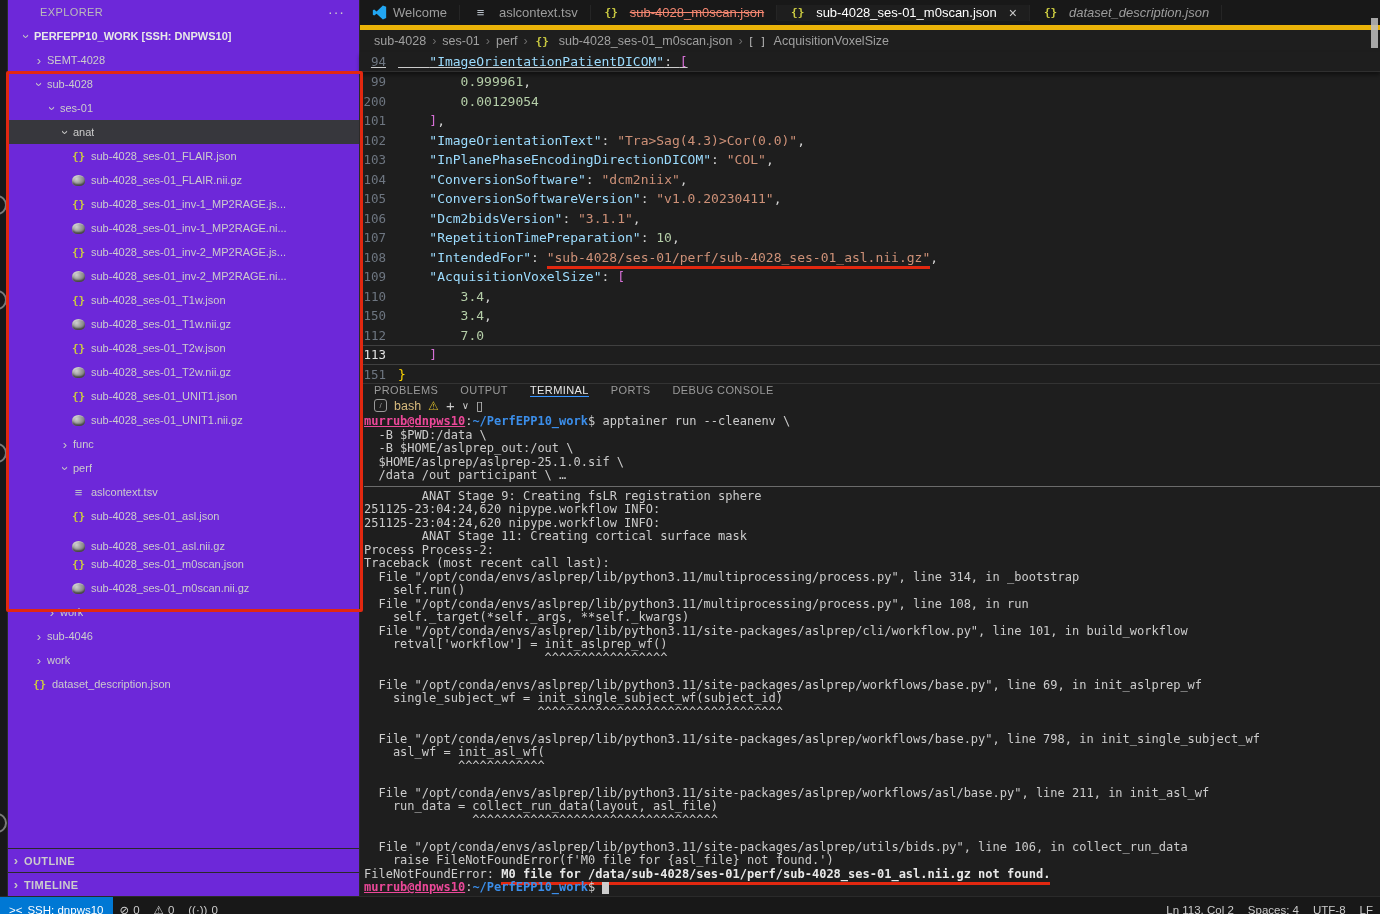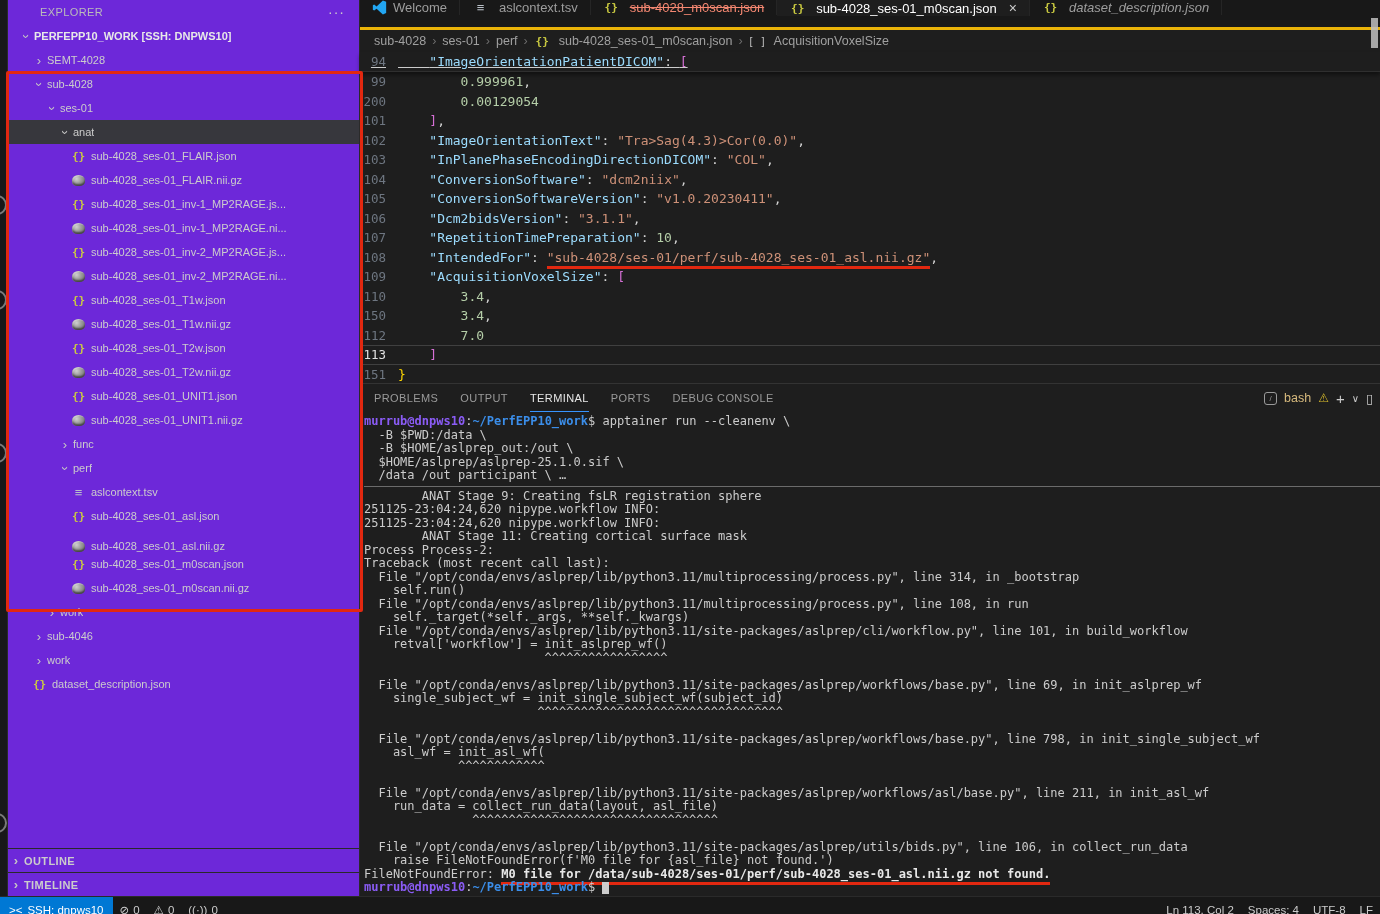--- a/index.html
+++ b/index.html
@@ -25,21 +25,21 @@
   .chev.down { transform:rotate(90deg); }
   .ficon { display:inline-flex; width:17px; flex:0 0 17px; justify-content:center; align-items:center; margin-right:4px; }
   .ic-json { color:#cbcb41; font-size:11px; font-weight:bold; font-family:"DejaVu Sans Mono",monospace; }
   .ic-tsv { color:#b9c0c8; font-size:13px; }
   .ic-array { color:#c5c5c5; font-size:10px; font-family:"DejaVu Sans Mono",monospace; }
   .ic-brain { width:13px; height:11px; border-radius:55% 55% 45% 45%; background:radial-gradient(circle at 35% 35%, #cfcfcf 0%, #9a9a9a 45%, #6f6f6f 100%); box-shadow:inset 0 -2px 2px rgba(0,0,0,.5), inset 1px 1px 1px rgba(255,255,255,.4); }
   .sb-sections { position:absolute; left:0; right:0; bottom:0; }
   .sb-sect { height:24px; display:flex; align-items:center; border-top:1px solid #2a2a2a; font-weight:bold; font-size:11px; color:#cccccc; letter-spacing:.4px; cursor:pointer; }
   
   .main { position:absolute; left:360px; top:0; width:1020px; height:914px; background:#1e1e1e; }
-  .tabbar { height:30px; background:#181818; display:flex; align-items:flex-start; border-bottom:3px solid #eab308; }
+  .tabbar { height:30px; background:#181818; display:flex; align-items:center; border-bottom:5px solid #eab308; }
   .tab { display:flex; align-items:center; gap:6px; padding:0 12px; font-size:13px; color:#9d9d9d; background:#181818; border-right:1px solid #252525; cursor:pointer; white-space:nowrap; }
   .tab.active { background:#1e1e1e; color:#ffffff; }
   .tab.deleted .tab-label { color:#f48771; text-decoration:line-through; }
   .tab.preview .tab-label { font-style:italic; }
   .tab-close { margin-left:6px; color:#cccccc; font-size:14px; }
   .ic-vscode { display:inline-flex; }
   
   .breadcrumb { height:22px; display:flex; align-items:center; padding-left:14px; font-size:12.5px; color:#a0a0a0; background:#1e1e1e; white-space:nowrap; }
   .bc-item { display:flex; align-items:center; gap:4px; cursor:pointer; }
   .bc-sep { margin:0 6px; color:#6e6e6e; }
@@ -50,35 +50,35 @@
   .cl.cur { border-top:1px solid #404040; border-bottom:1px solid #404040; }
   .ln { width:38px; flex:0 0 38px; text-align:right; padding-right:12px; color:#6e7681; font-size:12.5px; }
   .cl.cur .ln { color:#e0e0e0; }
   .lc { white-space:pre; }
   .sg.key { color:#9cdcfe; } .sg.str { color:#ce9178; } .sg.num { color:#b5cea8; }
   .sg.pun { color:#d4d4d4; } .sg.br1 { color:#ffd700; } .sg.br2 { color:#d670d6; }
   .sg.stru { color:#ce9178; border-bottom:3px solid #e22810; padding-bottom:1px; }
   .scroll-thumb { position:absolute; right:2px; top:18px; width:7px; height:30px; background:#bfbfbf; opacity:.85; z-index:4; }
   
   .panel { position:absolute; left:0; right:0; top:383px; bottom:18px; background:#1e1e1e; border-top:1px solid #333333; }
-  .panel-header { height:28px; display:flex; justify-content:space-between; padding:0 6px 0 14px; }
+  .panel-header { height:28px; display:flex; justify-content:space-between; padding:0 6px 0 14px;flex-direction:column; }
   .ptabs { display:flex; gap:22px; height:100%; }
   .ptab { display:flex; align-items:center; font-size:11px; letter-spacing:.4px; color:#9a9a9a; border-bottom:1px solid transparent; cursor:pointer; }
   .ptab.active { color:#e7e7e7; border-bottom:1px solid #3794ff; }
   .pcontrols { display:flex; align-items:center; gap:7px; color:#cccccc; }
   .shell-box { width:13px; height:13px; border:1.5px solid #9a9a9a; border-radius:3px; display:inline-flex; align-items:center; justify-content:center; font-size:8px; color:#9a9a9a; }
   .shell-name { color:#d7ba7d; font-size:12.5px; }
   .warn { color:#dcbe2b; font-size:12px; }
   .pbtn { font-size:15px; cursor:pointer; }
   .pchev { font-size:10px; cursor:pointer; }
   .partial-ic { width:8px; overflow:hidden; display:inline-block; font-size:13px; }
   
   .terminal { position:absolute; left:4px; right:0; top:31px; bottom:0; overflow:hidden; font-family:"DejaVu Sans Mono","Liberation Mono",monospace; font-size:12px; }
   .tl { height:13.5px; line-height:13.5px; white-space:pre; color:#cccccc; }
-  .t-g { color:#8b5cf6; font-weight:bold; }
+  .t-g { color:#ec4899; font-weight:bold;text-decoration:underline; }
   .t-b { color:#3b8eea; font-weight:bold; }
   .t-w { color:#cccccc; }
   .t-u { color:#e8e8e8; font-weight:bold; border-bottom:3px solid #e22810; padding-bottom:1px; }
   .t-cur { display:inline-block; width:7px; height:12px; background:#cccccc; vertical-align:middle; }
   .term-divider { height:1px; background:#6b6b6b; margin:3px 0 3px -4px; }
   
   .statusbar { position:absolute; left:0; right:0; bottom:0; height:18px; background:#181818; border-top:1px solid #2a2a2a; display:flex; justify-content:space-between; overflow:hidden; font-size:11.5px; z-index:6; }
   .sb-left, .sb-right { display:flex; align-items:flex-start; }
   .sb-left > *, .sb-right > * { line-height:26px; }
   .remote { background:#0078d4; color:#ffffff; padding:0 9px; display:flex; gap:5px; cursor:pointer; }

